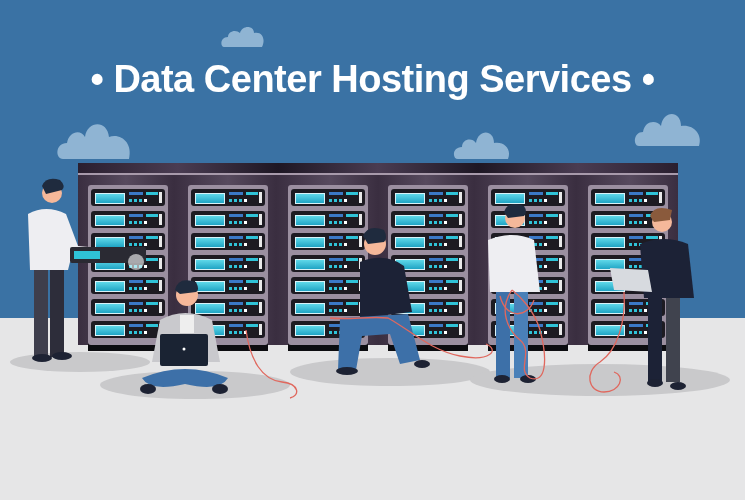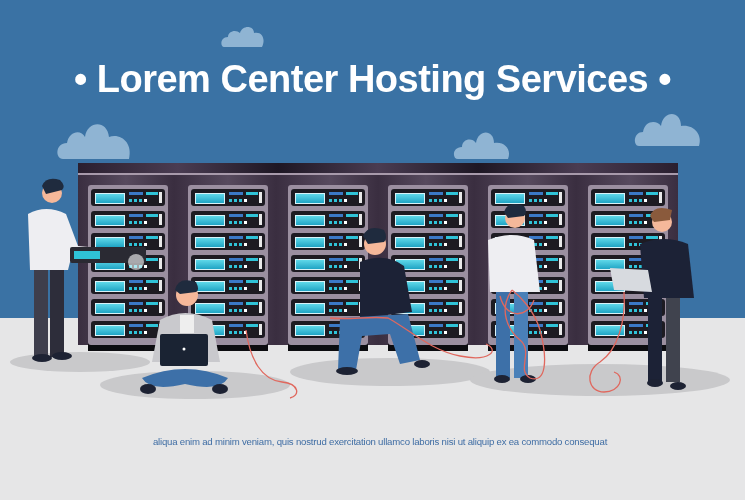--- a/index.html
+++ b/index.html
@@ -36,21 +36,21 @@
 <svg class="cloud" style="left:55px;top:117px" width="84" height="42" viewBox="0 0 84 42">
     <path d="M8 42 C0 42 0 26 12 26 C14 14 26 12 30 20 C32 4 52 2 54 20 C66 16 78 26 74 42 Z" fill="#8fb4d3"></path>
   </svg>
 <svg class="cloud" style="left:452px;top:127px" width="62" height="32" viewBox="0 0 62 32">
     <path d="M6 32 C0 32 0 20 10 20 C10 12 20 10 24 16 C26 2 42 2 42 16 C52 14 60 22 56 32 Z" fill="#8fb4d3"></path>
   </svg>
 <svg class="cloud" style="left:633px;top:110px" width="72" height="36" viewBox="0 0 72 36">
     <path d="M6 36 C0 36 0 22 10 22 C12 10 24 10 28 16 C30 0 48 0 48 16 C60 14 70 24 66 36 Z" fill="#8fb4d3"></path>
   </svg>
 
-<div class="title">• Lorem Center Hosting Services •</div>
+<div class="title">• Data Center Hosting Services •</div>
 
 <div class="rack-wrap">
   <div class="rack-top"></div>
   <div class="rack-line"></div>
   <div class="rack-body"></div>
   <div class="rack-base" style="left:10px;width:80px"></div>
   <div class="rack-base" style="left:110px;width:80px"></div>
   <div class="rack-base" style="left:210px;width:80px"></div>
   <div class="rack-base" style="left:310px;width:80px"></div>
   <div class="rack-base" style="left:410px;width:80px"></div>
@@ -556,14 +556,13 @@
   <g fill="none" stroke="#e0685e" stroke-width="1.3">
     <path d="M246 330 C250 360 262 380 282 382 C300 384 300 396 290 398"></path>
     <path d="M330 318 C350 320 370 316 388 318 C410 330 430 350 460 356 C490 362 500 350 486 344"></path>
     <path d="M512 290 C498 310 508 330 520 340 C534 352 516 370 530 378 C546 384 548 360 540 330 C534 310 520 296 512 290"></path>
     <path d="M500 296 C506 320 528 318 534 300"></path>
     <path d="M624 292 C626 320 618 350 600 362 C584 372 588 392 604 392 C620 392 626 376 614 372"></path>
   </g>
 </svg>
 
 <div class="desc">
-  <div>aliqua enim ad minim veniam, quis nostrud exercitation ullamco laboris nisi ut aliquip ex ea commodo consequat</div>
 </div>
 
 </body></html>

